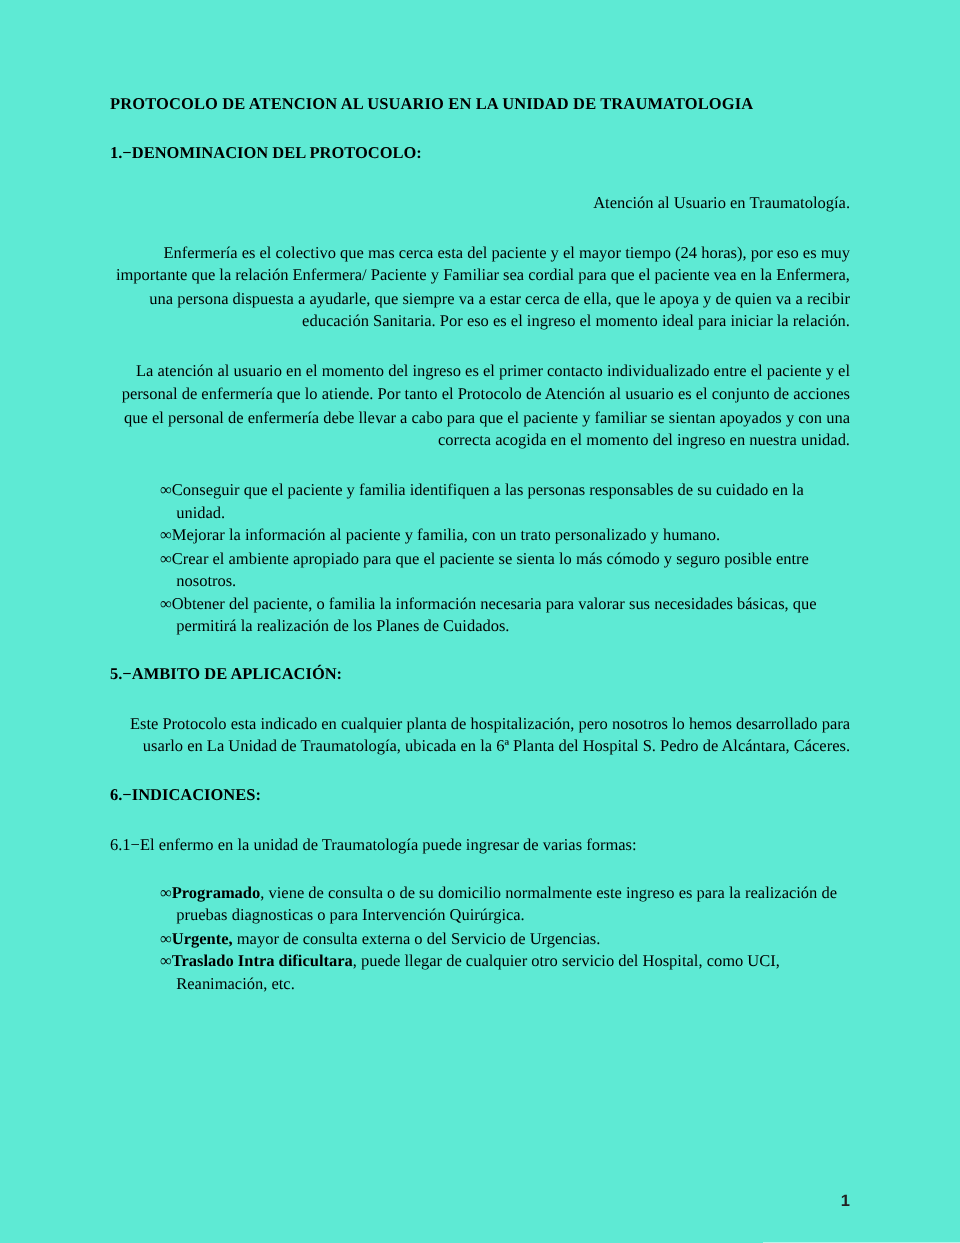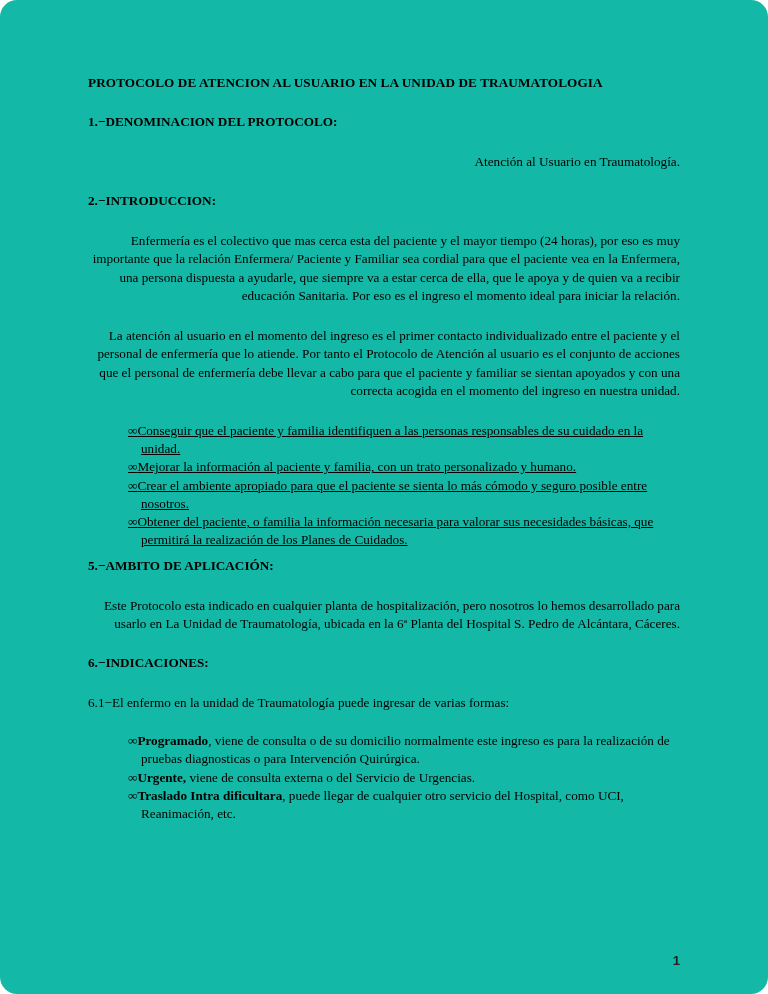--- a/index.html
+++ b/index.html
@@ -8,25 +8,24 @@
     background: #ffffff;
   }
   body {
     font-family: "Liberation Serif", "DejaVu Serif", serif;
     color: #000000;
   }
   .page {
     position: relative;
     width: 768px;
     height: 994px;
-    background: #14b8a6;
+    background: #5eead4;
     box-sizing: border-box;
     padding: 75px 88px 0 88px;
     overflow: hidden;
-    border-radius: 17px;
   }
   .doc-body {
     width: 592px;
   }
   .title {
     font-size: 13.2px;
     font-weight: bold;
     line-height: 1.25;
     letter-spacing: 0.1px;
     margin: 0 0 22.5px 0;
@@ -71,55 +70,54 @@
   .bullet-item b { font-weight: bold; }
   .page-number {
     position: absolute;
     right: 88px;
     bottom: 26px;
     font-size: 13.2px;
     font-family: "Liberation Sans", sans-serif;
     font-weight: bold;
     color: #222222;
   }
-  .sp-after-obj { margin-bottom: 8px; text-decoration: underline; }
+  .sp-after-obj { margin-bottom: 20px; }
 </style>
 </head>
 <body>
 
 <div class="page">
   <div class="doc-body">
 
     <h1 class="title">PROTOCOLO DE ATENCION AL USUARIO EN LA UNIDAD DE TRAUMATOLOGIA</h1>
 
     <h2 class="heading">1.−DENOMINACION DEL PROTOCOLO:</h2>
     <p class="para">Atención al Usuario en Traumatología.</p>
 
-    <h2 class="heading">2.−INTRODUCCION:</h2>
     <p class="para">Enfermería es el colectivo que mas cerca esta del paciente y el mayor tiempo (24 horas), por eso es muy importante que la relación Enfermera/ Paciente y Familiar sea cordial para que el paciente vea en la Enfermera, una persona dispuesta a ayudarle, que siempre va a estar cerca de ella, que le apoya y de quien va a recibir educación Sanitaria. Por eso es el ingreso el momento ideal para iniciar la relación.</p>
 
     <p class="para">La atención al usuario en el momento del ingreso es el primer contacto individualizado entre el paciente y el personal de enfermería que lo atiende. Por tanto el Protocolo de Atención al usuario es el conjunto de acciones que el personal de enfermería debe llevar a cabo para que el paciente y familiar se sientan apoyados y con una correcta acogida en el momento del ingreso en nuestra unidad.</p>
 
     <ul class="bullet-list sp-after-obj">
       <li class="bullet-item"><span class="bullet-glyph">∞</span><span>Conseguir que el paciente y familia identifiquen a las personas responsables de su cuidado en la unidad.</span></li>
       <li class="bullet-item"><span class="bullet-glyph">∞</span><span>Mejorar la información al paciente y familia, con un trato personalizado y humano.</span></li>
       <li class="bullet-item"><span class="bullet-glyph">∞</span><span>Crear el ambiente apropiado para que el paciente se sienta lo más cómodo y seguro posible entre nosotros.</span></li>
       <li class="bullet-item"><span class="bullet-glyph">∞</span><span>Obtener del paciente, o familia la información necesaria para valorar sus necesidades básicas, que permitirá la realización de los Planes de Cuidados.</span></li>
     </ul>
 
     <h2 class="heading">5.−AMBITO DE APLICACIÓN:</h2>
     <p class="para">Este Protocolo esta indicado en cualquier planta de hospitalización, pero nosotros lo hemos desarrollado para usarlo en La Unidad de Traumatología, ubicada en la 6ª Planta del Hospital S. Pedro de Alcántara, Cáceres.</p>
 
     <h2 class="heading">6.−INDICACIONES:</h2>
 
     <p class="subheading"><b>6.1−</b><span>El enfermo en la unidad de Traumatología puede ingresar de varias formas:</span></p>
 
     <ul class="bullet-list">
       <li class="bullet-item"><span class="bullet-glyph">∞</span><b>Programado</b><span>, viene de consulta o de su domicilio normalmente este ingreso es para la realización de pruebas diagnosticas o para Intervención Quirúrgica.</span></li>
-      <li class="bullet-item"><span class="bullet-glyph">∞</span><b>Urgente,</b><span> viene de consulta externa o del Servicio de Urgencias.</span></li>
+      <li class="bullet-item"><span class="bullet-glyph">∞</span><b>Urgente,</b><span> mayor de consulta externa o del Servicio de Urgencias.</span></li>
       <li class="bullet-item"><span class="bullet-glyph">∞</span><b>Traslado Intra dificultara</b><span>, puede llegar de cualquier otro servicio del Hospital, como UCI, Reanimación, etc.</span></li>
     </ul>
 
     <p class="para para-tight"></p>
 
   </div>
 
   <div class="page-number">1</div>
 </div>
 

